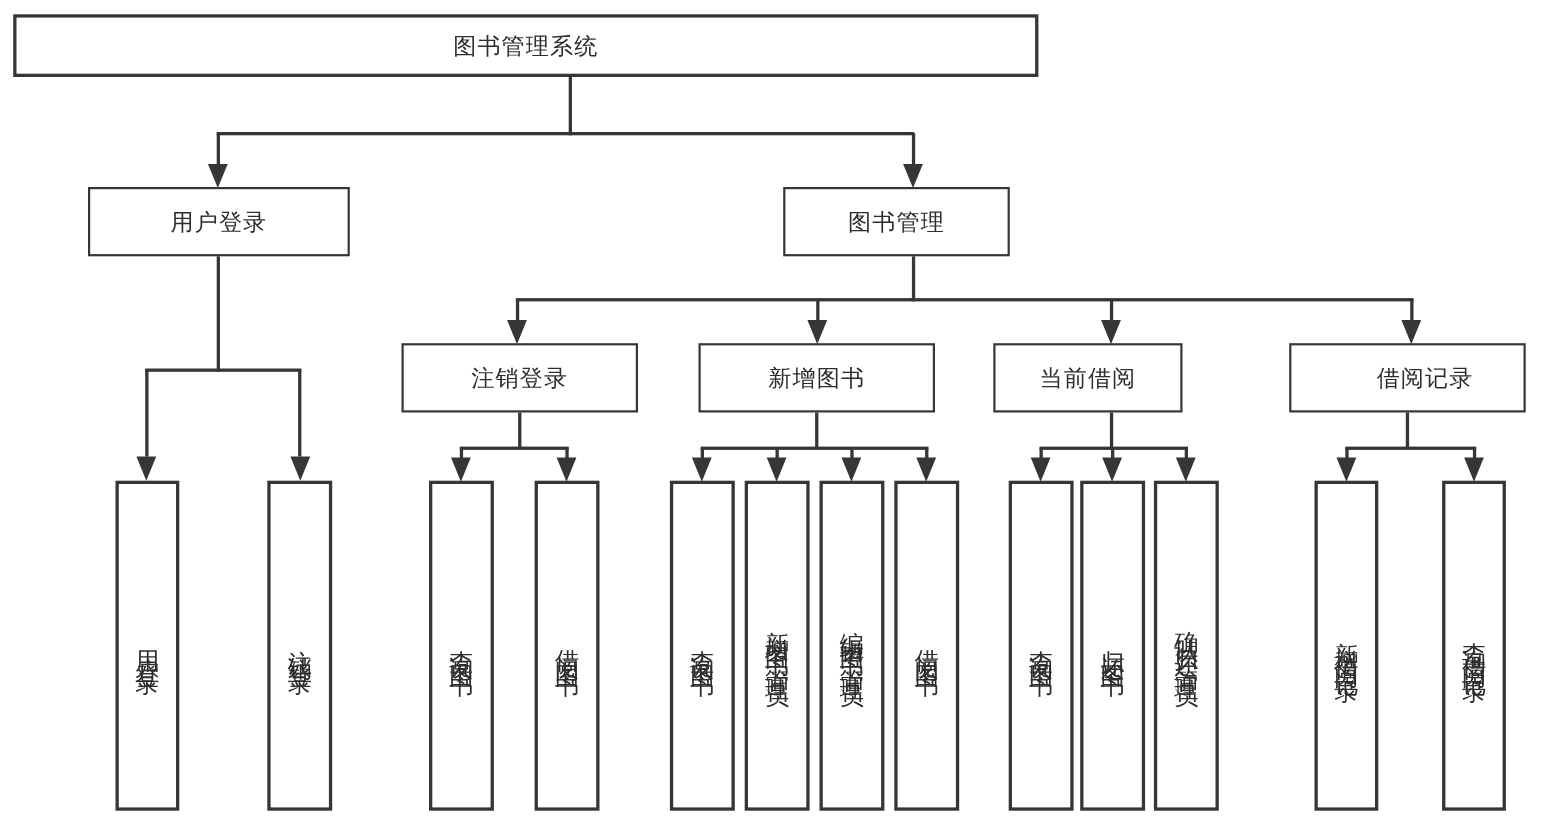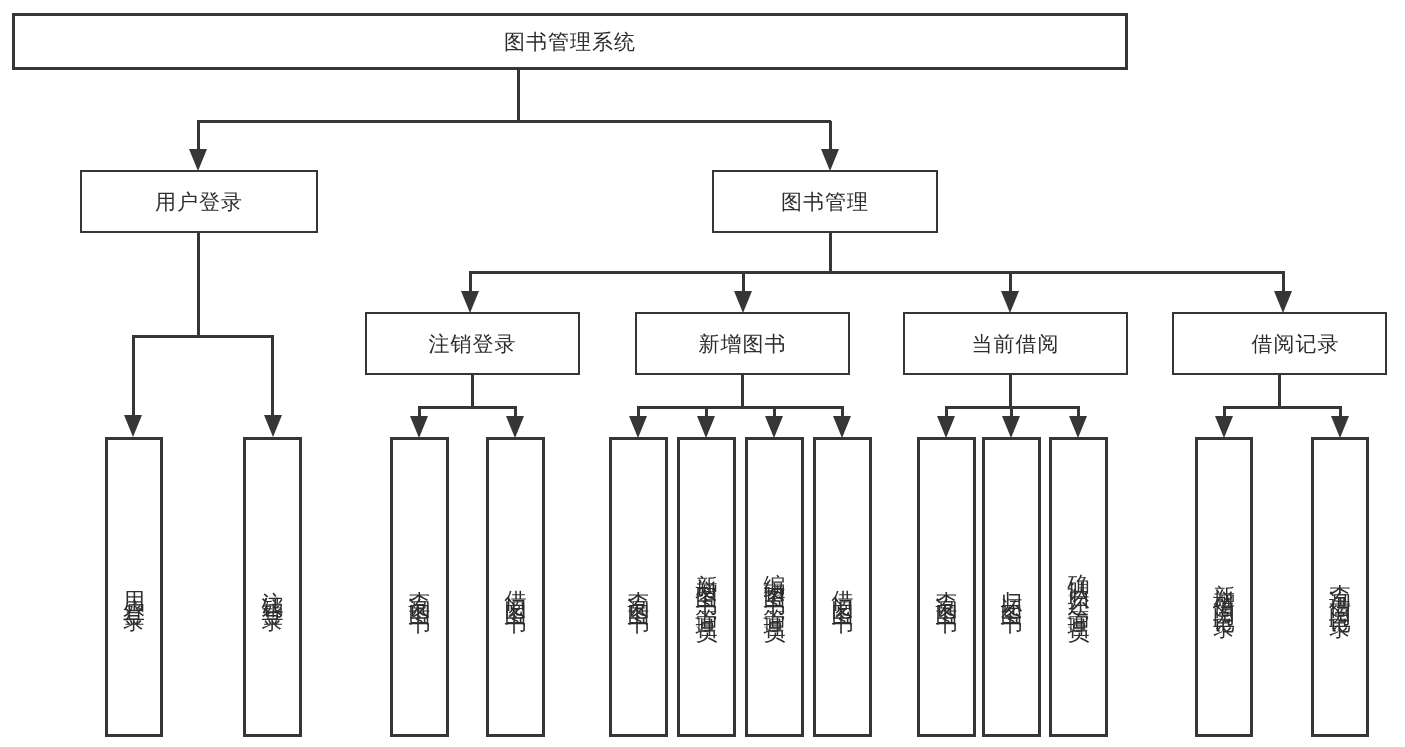--- a/index.html
+++ b/index.html
@@ -56,38 +56,38 @@
     font-size:20px;
     letter-spacing:1px;
     white-space:nowrap;
   }
 </style>
 </head>
 <body>
 
 <div class="canvas">
 
-  <div class="box thick" style="left:12px;top:13px;width:1116px;height:57px;">
+  <div class="box thick" style="left:12px;top:13px;width:932px;height:57px;">
     <span>图书管理系统</span>
   </div>
 
   <div class="box" style="left:80px;top:170px;width:238px;height:63px;">
     <span>用户登录</span>
   </div>
-  <div class="box" style="left:712px;top:170px;width:226px;height:63px;">
+  <div class="box" style="left:712px;top:170px;width:206px;height:63px;">
     <span>图书管理</span>
   </div>
 
   <div class="box" style="left:365px;top:312px;width:215px;height:63px;">
     <span>注销登录</span>
   </div>
   <div class="box" style="left:635px;top:312px;width:215px;height:63px;">
     <span>新增图书</span>
   </div>
-  <div class="box" style="left:903px;top:312px;width:225px;height:63px;">
+  <div class="box" style="left:903px;top:312px;width:172px;height:63px;">
     <span>当前借阅</span>
   </div>
   <div class="box" style="left:1172px;top:312px;width:215px;height:63px;padding-left:32px;">
     <span>借阅记录</span>
   </div>
 
   <div class="vbox" style="left:105px;top:437px;width:58px;height:300px;">
     <span>用户登录</span>
   </div>
   <div class="vbox" style="left:243px;top:437px;width:59px;height:300px;">

